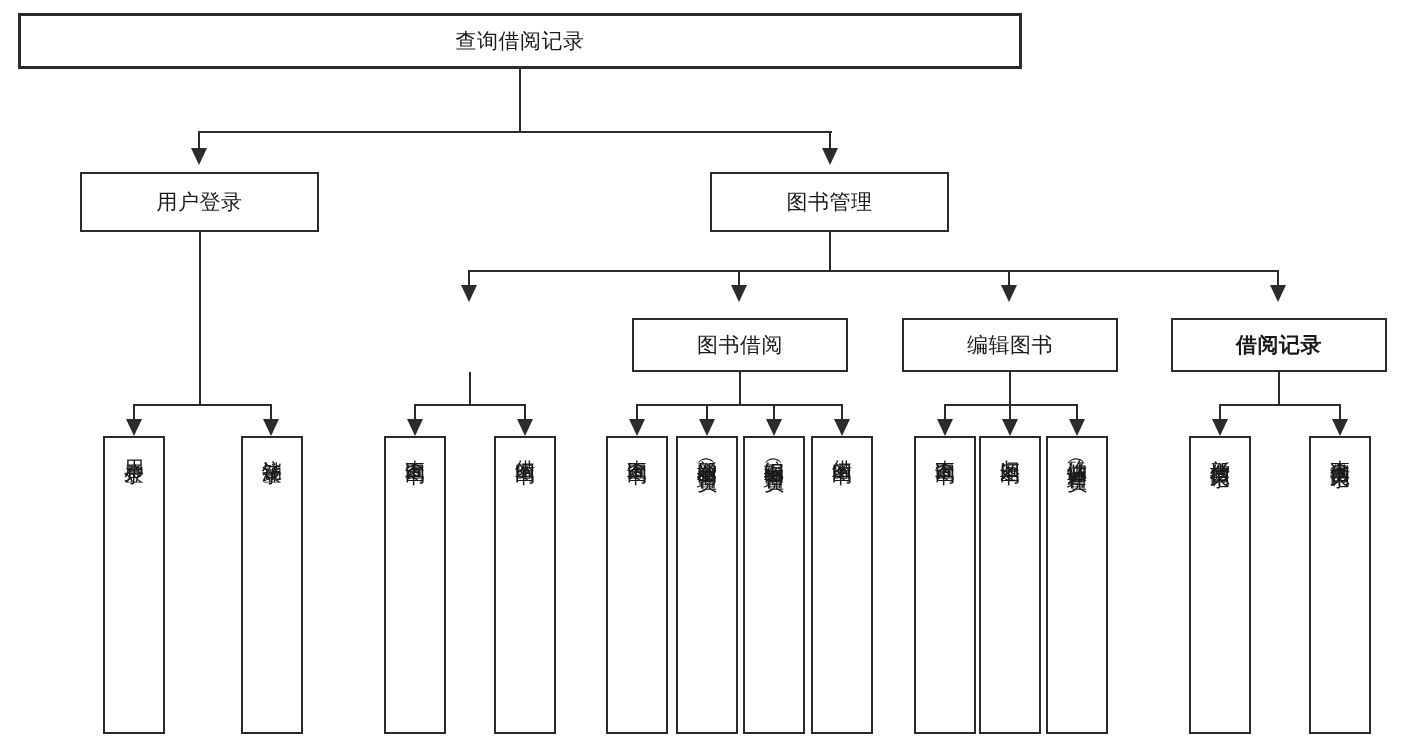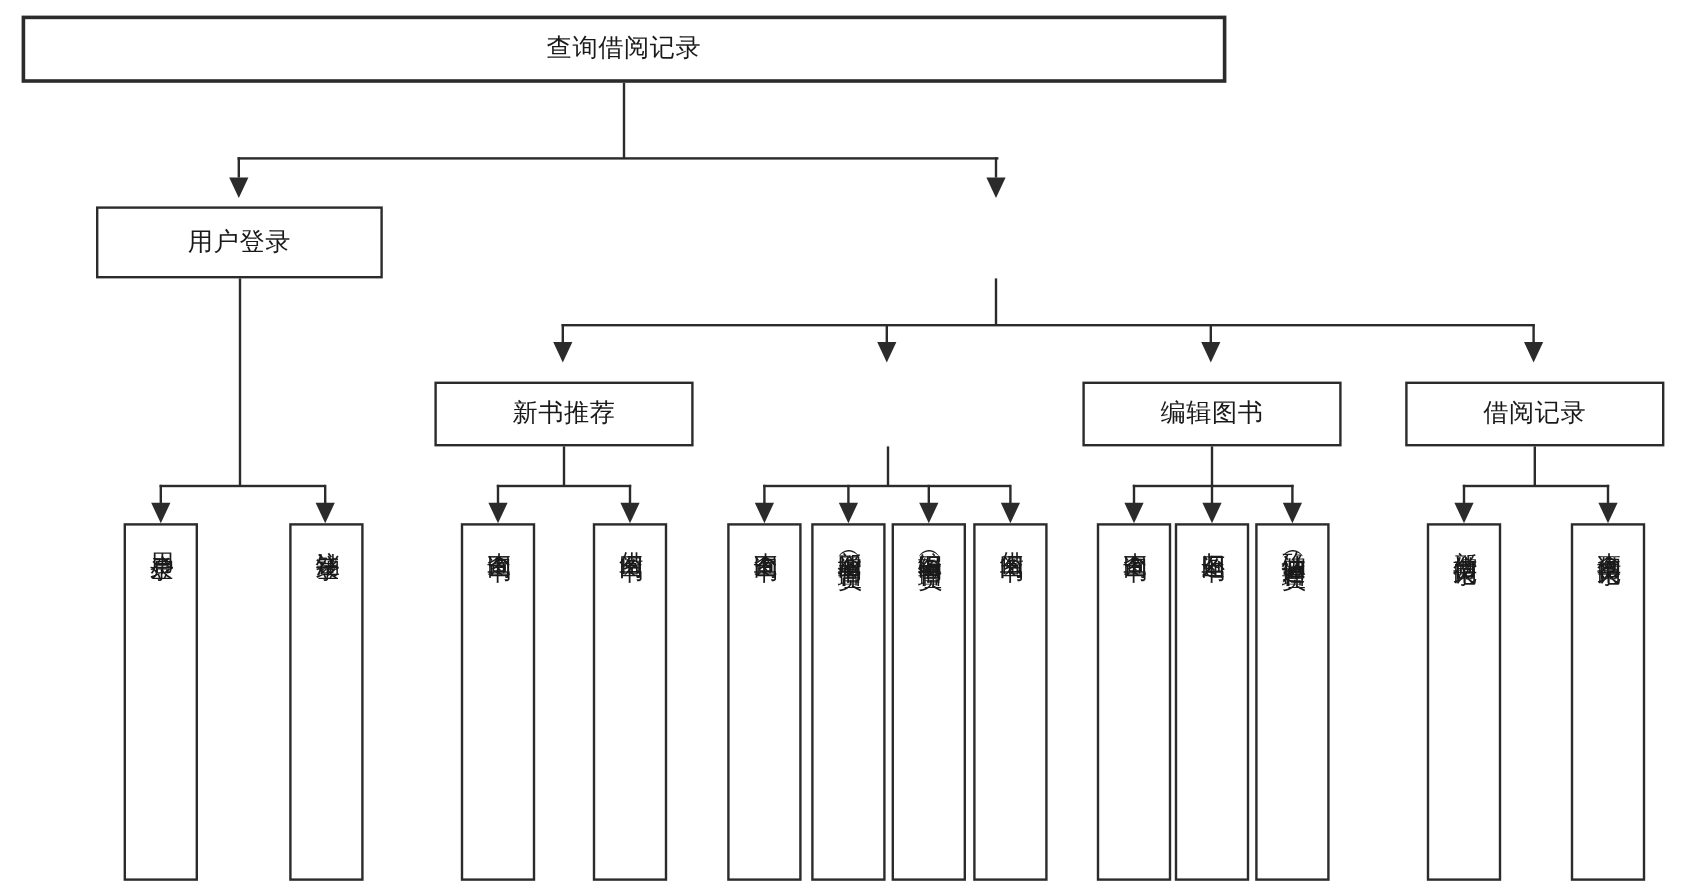--- a/index.html
+++ b/index.html
@@ -94,46 +94,49 @@
 
   <div class="line vline" style="left:198px; top:131px; width:2px; height:17px;"></div>
   <div class="arrow" style="left:191px; top:148px;"></div>
   <div class="line vline" style="left:829px; top:131px; width:2px; height:17px;"></div>
   <div class="arrow" style="left:822px; top:148px;"></div>
 
   <div class="node" style="left:80px; top:172px; width:239px; height:60px;">
     <span class="label">用户登录</span>
   </div>
 
+  <div class="node" style="left:710px; top:172px; width:239px; height:60px;">
+    <span class="label">图书管理</span>
+  </div>
 
   <div class="line vline" style="left:199px; top:232px; width:2px; height:173px;"></div>
   <div class="line hline" style="left:133px; top:404px; width:138px; height:2px;"></div>
   <div class="line vline" style="left:133px; top:404px; width:2px; height:16px;"></div>
   <div class="arrow" style="left:126px; top:419px;"></div>
   <div class="line vline" style="left:270px; top:404px; width:2px; height:16px;"></div>
   <div class="arrow" style="left:263px; top:419px;"></div>
 
   <div class="line vline" style="left:829px; top:232px; width:2px; height:39px;"></div>
   <div class="line hline" style="left:468px; top:270px; width:811px; height:2px;"></div>
   <div class="line vline" style="left:468px; top:270px; width:2px; height:16px;"></div>
   <div class="arrow" style="left:461px; top:285px;"></div>
   <div class="line vline" style="left:738px; top:270px; width:2px; height:16px;"></div>
   <div class="arrow" style="left:731px; top:285px;"></div>
   <div class="line vline" style="left:1008px; top:270px; width:2px; height:16px;"></div>
   <div class="arrow" style="left:1001px; top:285px;"></div>
   <div class="line vline" style="left:1277px; top:270px; width:2px; height:16px;"></div>
   <div class="arrow" style="left:1270px; top:285px;"></div>
 
-  <div class="node" style="left:362px; top:318px; width:216px; height:54px;">
-    <span class="label">新书推荐</span>
+  <div class="node" style="left:632px; top:318px; width:216px; height:54px;">
+    <span class="label">图书借阅</span>
   </div>
   <div class="node" style="left:902px; top:318px; width:216px; height:54px;">
     <span class="label">编辑图书</span>
   </div>
-  <div class="node" style="left:1171px; top:318px; width:216px; height:54px;">
+  <div class="node" style="left:1171px; top:318px; width:216px; height:54px;font-weight:bold;">
     <span class="label">借阅记录</span>
   </div>
 
   <div class="line vline" style="left:469px; top:372px; width:2px; height:33px;"></div>
   <div class="line hline" style="left:414px; top:404px; width:112px; height:2px;"></div>
   <div class="line vline" style="left:414px; top:404px; width:2px; height:16px;"></div>
   <div class="arrow" style="left:407px; top:419px;"></div>
   <div class="line vline" style="left:524px; top:404px; width:2px; height:16px;"></div>
   <div class="arrow" style="left:517px; top:419px;"></div>
 

